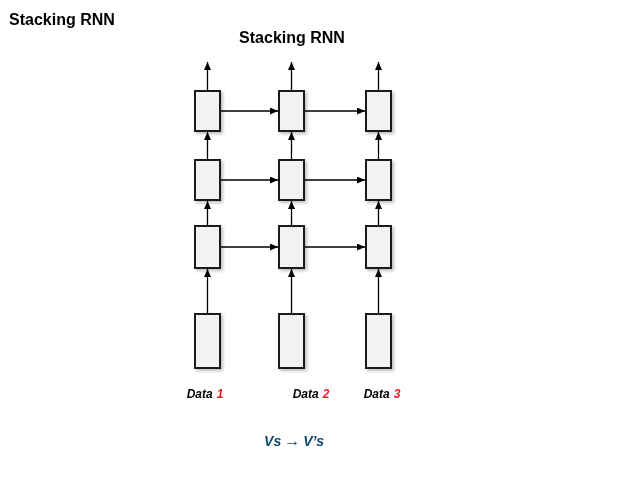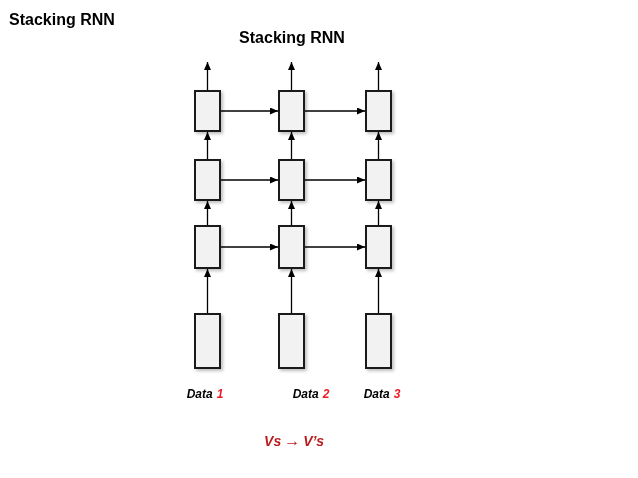--- a/index.html
+++ b/index.html
@@ -36,21 +36,21 @@
   .data-label{
     position:absolute;top:387px;
     transform:translateX(-50%);
     font-size:12px;font-weight:bold;font-style:italic;color:#000;
     white-space:nowrap;
   }
   .data-label .num{color:var(--data-number-red,#ee1c24);margin-left:4px;}
   .caption{
     position:absolute;left:294px;top:432px;
     transform:translateX(-50%);
-    font-size:14px;font-weight:bold;font-style:italic;color:#b91c1c;
+    font-size:14px;font-weight:bold;font-style:italic;color:#0c4a6e;
     white-space:nowrap;
   }
   .caption .arrow-glyph{font-size:16px;margin:0 3px;font-style:normal;}
 </style>
 </head>
 <body>
 
 <div class="stage">
 
   <div class="slide-title">Stacking RNN</div>

